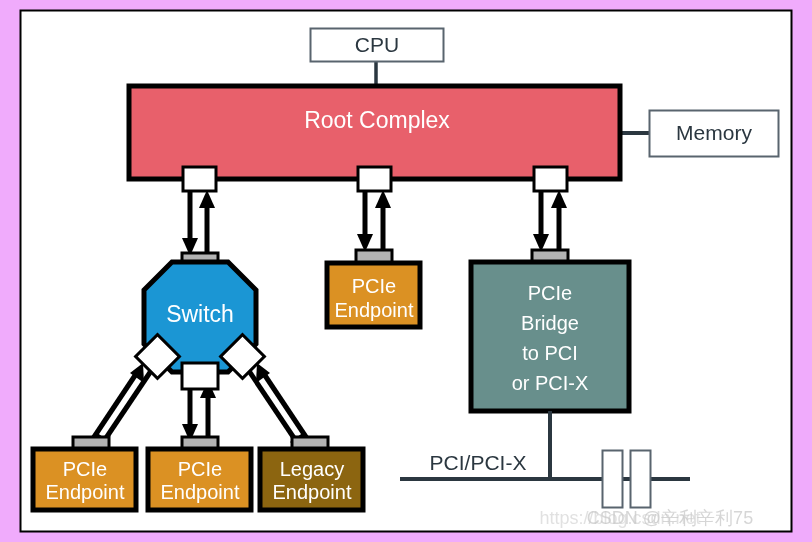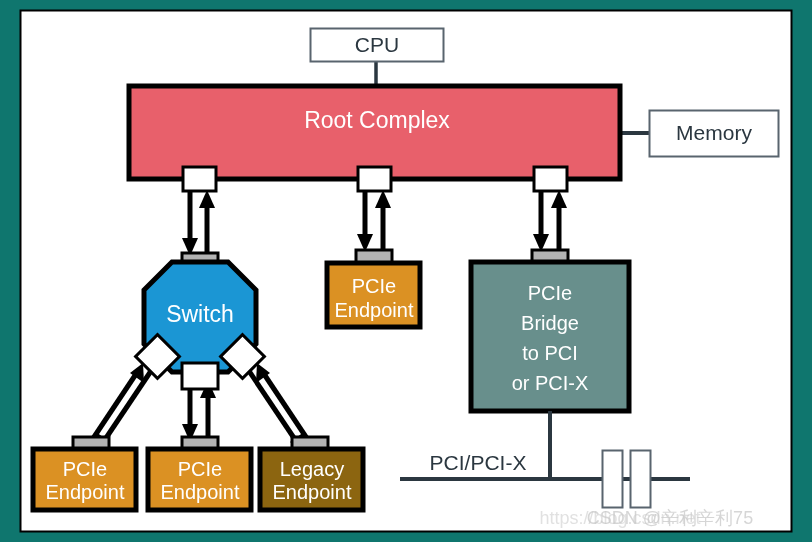--- a/index.html
+++ b/index.html
@@ -8,21 +8,21 @@
     padding: 0;
     background: #ffffff;
   }
   body {
     font-family: "Liberation Sans", sans-serif;
   }
   #stage {
     position: relative;
     width: 812px;
     height: 542px;
-    background: #0f766e;
+    background: #f0abfc;
     overflow: hidden;
   }
   #stage svg {
     position: absolute;
     top: 0;
     left: 0;
     width: 812px;
     height: 542px;
   }
   .lbl {

